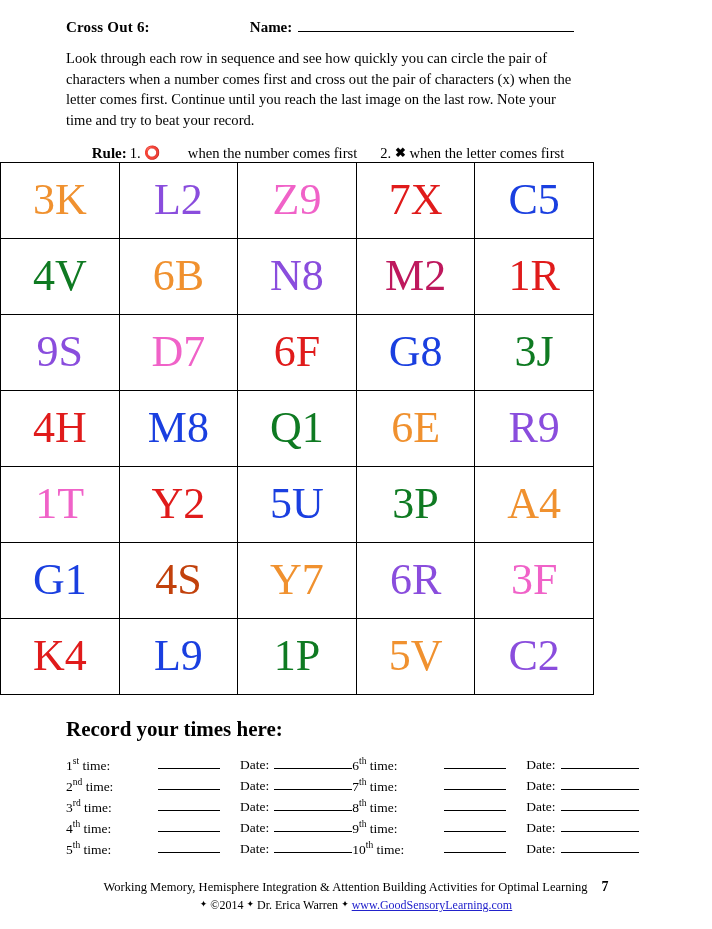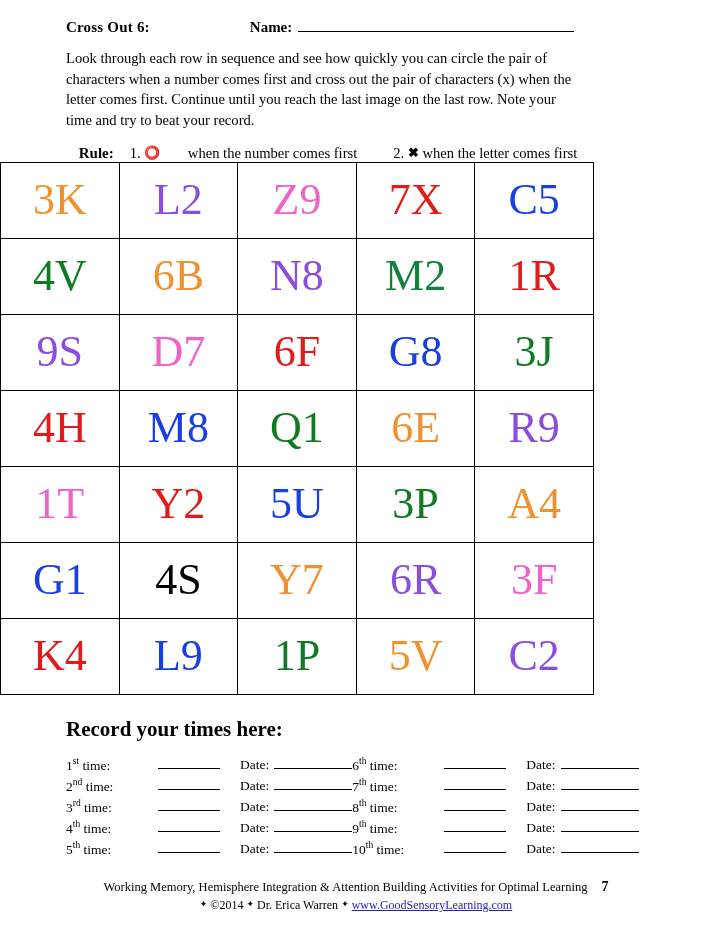--- a/index.html
+++ b/index.html
@@ -67,21 +67,21 @@
     gap: 0px;
     margin-top: 14px;
     font-size: 14.6px;
     padding-left: 20px;
   }
   .rule-label {
     font-weight: bold;
     font-size: 15px;
   }
   .rule-seg {
-    margin-left: 16px;
+    margin-left: 3px;
     white-space: nowrap;
     font-family: Liberation Serif, serif;
   }
   .rule-sym {
     font-weight: bold;
     font-size: 13px;
     vertical-align: 1px;
   }
   .rule-gap { display:inline-block; width: 20px; }
   table.grid {
@@ -201,21 +201,21 @@
           <td style="color: rgb(240, 145, 47);">3K</td>
           <td style="color: rgb(138, 77, 221);">L2</td>
           <td style="color: rgb(240, 98, 200);">Z9</td>
           <td style="color: rgb(224, 27, 27);">7X</td>
           <td style="color: rgb(26, 63, 224);">C5</td>
         </tr>
         <tr>
           <td style="color: rgb(15, 122, 34);">4V</td>
           <td style="color: rgb(240, 145, 47);">6B</td>
           <td style="color: rgb(138, 77, 221);">N8</td>
-          <td style="color: #15803d;">M2</td>
+          <td style="color: #be185d;">M2</td>
           <td style="color: rgb(224, 27, 27);">1R</td>
         </tr>
         <tr>
           <td style="color: rgb(138, 77, 221);">9S</td>
           <td style="color: rgb(240, 98, 200);">D7</td>
           <td style="color: rgb(224, 27, 27);">6F</td>
           <td style="color: rgb(26, 63, 224);">G8</td>
           <td style="color: rgb(15, 122, 34);">3J</td>
         </tr>
         <tr>
@@ -227,21 +227,21 @@
         </tr>
         <tr>
           <td style="color: rgb(240, 98, 200);">1T</td>
           <td style="color: rgb(224, 27, 27);">Y2</td>
           <td style="color: rgb(26, 63, 224);">5U</td>
           <td style="color: rgb(15, 122, 34);">3P</td>
           <td style="color: rgb(240, 145, 47);">A4</td>
         </tr>
         <tr>
           <td style="color: rgb(26, 63, 224);">G1</td>
-          <td style="color: #000000;">4S</td>
+          <td style="color: #c2410c;">4S</td>
           <td style="color: rgb(240, 145, 47);">Y7</td>
           <td style="color: rgb(138, 77, 221);">6R</td>
           <td style="color: rgb(240, 98, 200);">3F</td>
         </tr>
         <tr>
           <td style="color: rgb(224, 27, 27);">K4</td>
           <td style="color: rgb(26, 63, 224);">L9</td>
           <td style="color: rgb(15, 122, 34);">1P</td>
           <td style="color: rgb(240, 145, 47);">5V</td>
           <td style="color: rgb(138, 77, 221);">C2</td>

